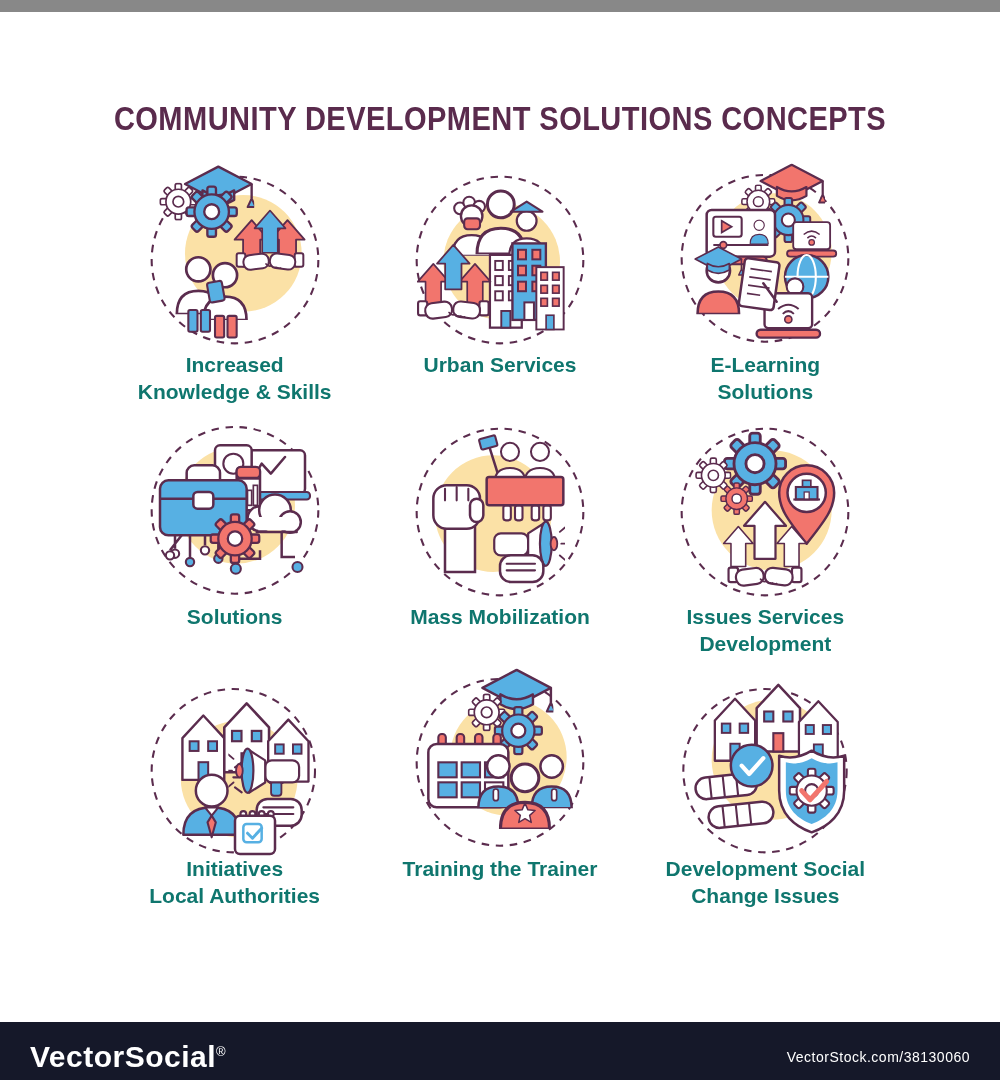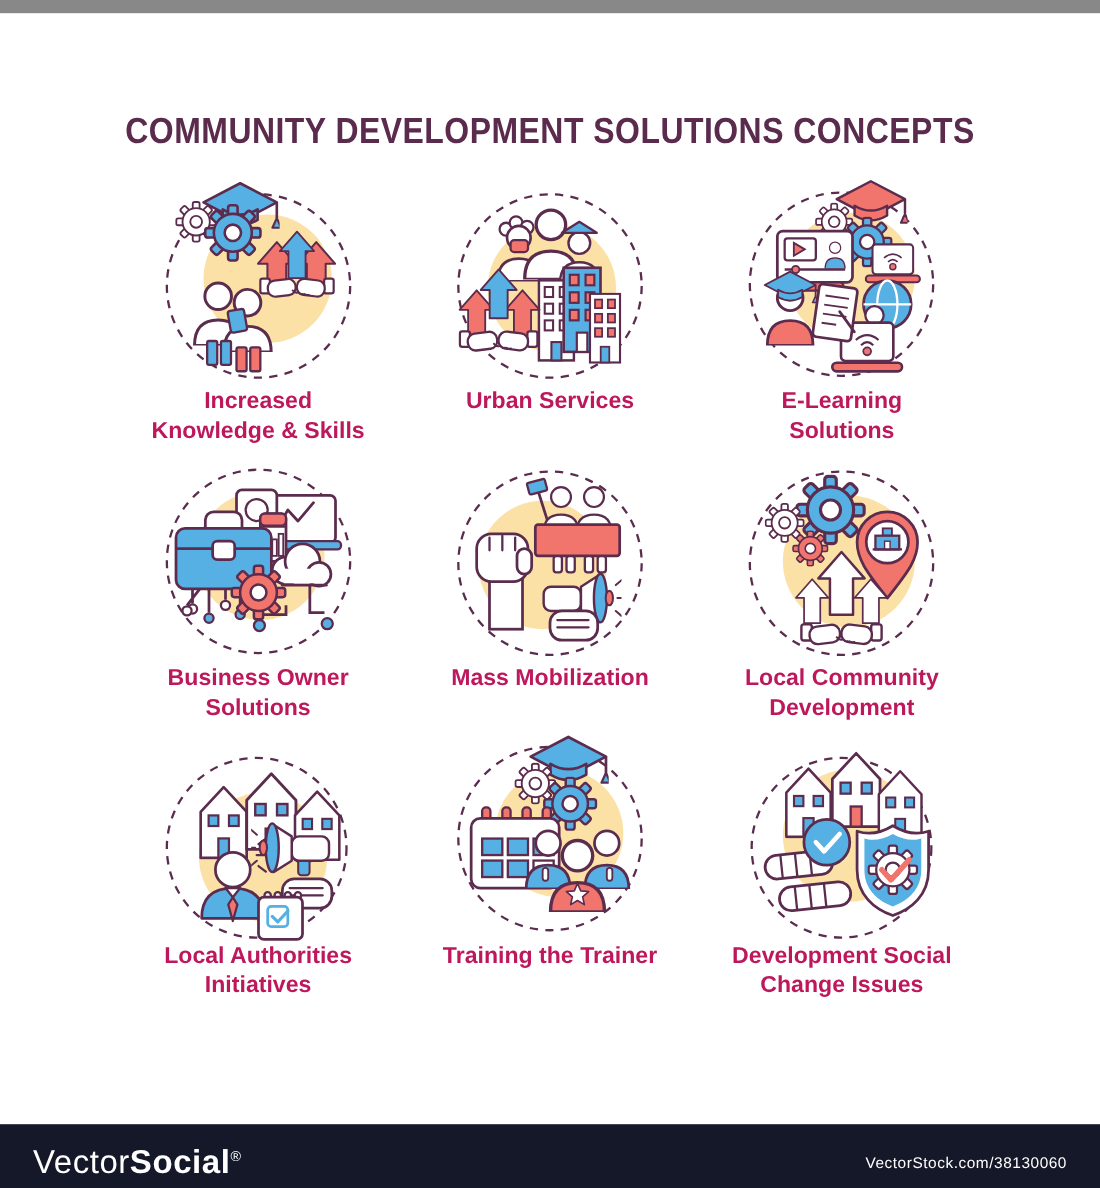--- a/index.html
+++ b/index.html
@@ -6,27 +6,27 @@
   .page{position:relative;width:1000px;height:1080px;background:#ffffff;overflow:hidden;
         font-family:"Liberation Sans", sans-serif;margin:12px auto;}
   .title{position:absolute;top:88px;left:0;width:1000px;text-align:center;
          font-size:33px;font-weight:700;color:#5a2b4d;letter-spacing:.5px;
          transform:scaleX(.88);transform-origin:center;white-space:nowrap;}
   .grid{position:absolute;left:102px;top:148px;width:796px;
         display:grid;grid-template-columns:repeat(3,1fr);grid-auto-rows:252px;}
   .cell{display:flex;flex-direction:column;align-items:center;}
   .cell svg.concept{width:200px;height:200px;flex:0 0 auto;}
   .label{margin-top:-8px;text-align:center;font-size:21px;font-weight:700;
-         color:#be185d;line-height:1.28;}
+         color:#0f766e;line-height:1.28;}
   .label span{display:block;}
   .footer{position:absolute;left:0;bottom:0;width:1000px;height:70px;background:#151829;
           display:flex;align-items:center;justify-content:space-between;
           padding:0 30px;box-sizing:border-box;}
   .brand{color:#fff;font-size:30px;letter-spacing:.5px;}
-  .brand .lt{font-weight:400;}
+  .brand .lt{font-weight:700;}
   .brand .bd{font-weight:700;}
   .brand sup{font-size:13px;font-weight:400;}
   .url{color:#fff;font-size:14px;font-weight:400;letter-spacing:.5px;}
   .defs{position:absolute;width:0;height:0;overflow:hidden;}
 </style>
 </head>
 <body>
 
 <svg class="defs" aria-hidden="true">
   <defs>
@@ -220,21 +220,20 @@
         <circle cx="168" cy="118" r="19" fill="#fff" stroke="#5b2c4e" stroke-width="3"></circle>
         <circle cx="186" cy="132" r="13" fill="#fff" stroke="#5b2c4e" stroke-width="3"></circle>
         <rect x="148" y="126" width="44" height="16" fill="#fff"></rect>
         <path d="M146,144 H194" stroke="#5b2c4e" stroke-width="3" stroke-linecap="round"></path>
         <path d="M176,144 v30 h16 M150,166 v10 h-26" fill="none" stroke="#5b2c4e" stroke-width="3"></path>
         <circle cx="195" cy="186" r="6" fill="#57b0e3" stroke="#5b2c4e" stroke-width="2.5"></circle>
         <circle cx="121" cy="188" r="6" fill="#57b0e3" stroke="#5b2c4e" stroke-width="2.5"></circle>
         <use href="#sym-gear" x="89" y="121" width="62" height="62" color="#f2756d"></use>
       </svg>
       <div class="label">
-        <span>Business Owner</span>
         <span>Solutions</span>
       </div>
     </div>
 
     <div class="cell">
       <svg class="concept" viewBox="0 0 240 240">
         <circle cx="112" cy="122" r="70" fill="#fbe1a6"></circle>
         <circle cx="120" cy="120" r="100" fill="none" stroke="#5b2c4e" stroke-width="2.5" stroke-dasharray="9 8"></circle>
         <path d="M118,76 L106,38" stroke="#5b2c4e" stroke-width="3" stroke-linecap="round"></path>
         <rect x="96" y="30" width="20" height="13" rx="2" fill="#57b0e3" stroke="#5b2c4e" stroke-width="2.5" transform="rotate(-15 106 37)"></rect>
@@ -273,21 +272,21 @@
           <rect x="-13" y="-12" width="26" height="15" fill="#57b0e3" stroke="#5b2c4e" stroke-width="2.5"></rect>
           <rect x="-3" y="-6" width="6" height="9" fill="#fff" stroke="#5b2c4e" stroke-width="1.5"></rect>
           <path d="M-16,3 H16" stroke="#5b2c4e" stroke-width="2.5"></path>
         </g>
         <use href="#sym-arrow" x="93" y="104" width="54" height="76" color="#fff"></use>
         <use href="#sym-arrow" x="69" y="135" width="38" height="53" color="#fff"></use>
         <use href="#sym-arrow" x="133" y="135" width="38" height="53" color="#fff"></use>
         <use href="#sym-shake" x="74" y="178" width="92" height="35"></use>
       </svg>
       <div class="label">
-        <span>Local Community</span>
+        <span>Issues Services</span>
         <span>Development</span>
       </div>
     </div>
 
     <div class="cell">
       <svg class="concept" viewBox="0 0 240 240">
         <circle cx="125" cy="138" r="70" fill="#fbe1a6"></circle>
         <circle cx="118" cy="128" r="98" fill="none" stroke="#5b2c4e" stroke-width="2.5" stroke-dasharray="9 8"></circle>
         <use href="#sym-house" x="53" y="58" width="58" height="83" style="--win:#57b0e3;--door:#57b0e3"></use>
         <use href="#sym-house" x="103" y="43" width="62" height="89" style="--win:#57b0e3;--door:#f2756d"></use>
@@ -302,22 +301,22 @@
         <path d="M154,172 h36 M154,180 h36" stroke="#5b2c4e" stroke-width="2.5" stroke-linecap="round"></path>
         <circle cx="130" cy="180" r="3.5" fill="#fff" stroke="#5b2c4e" stroke-width="2.5"></circle>
         <circle cx="141" cy="180" r="3.5" fill="#fff" stroke="#5b2c4e" stroke-width="2.5"></circle>
         <circle cx="152" cy="180" r="3.5" fill="#fff" stroke="#5b2c4e" stroke-width="2.5"></circle>
         <circle cx="163" cy="180" r="3.5" fill="#fff" stroke="#5b2c4e" stroke-width="2.5"></circle>
         <rect x="120" y="182" width="48" height="46" rx="6" fill="#fff" stroke="#5b2c4e" stroke-width="3"></rect>
         <rect x="130" y="192" width="22" height="22" rx="4" fill="#fff" stroke="#57b0e3" stroke-width="3"></rect>
         <path d="M135,203 l6,6 l11,-12" fill="none" stroke="#57b0e3" stroke-width="3.5" stroke-linecap="round" stroke-linejoin="round"></path>
       </svg>
       <div class="label">
+        <span>Initiatives</span>
         <span>Local Authorities</span>
-        <span>Initiatives</span>
       </div>
     </div>
 
     <div class="cell">
       <svg class="concept" viewBox="0 0 240 240">
         <circle cx="130" cy="112" r="70" fill="#fbe1a6"></circle>
         <circle cx="120" cy="118" r="100" fill="none" stroke="#5b2c4e" stroke-width="2.5" stroke-dasharray="9 8"></circle>
         <use href="#sym-gradcap" x="96" y="5" width="88" height="61" color="#57b0e3"></use>
         <use href="#sym-gear" x="81" y="35" width="46" height="46" color="#fff"></use>
         <use href="#sym-gear" x="112" y="50" width="60" height="60" color="#57b0e3"></use>

